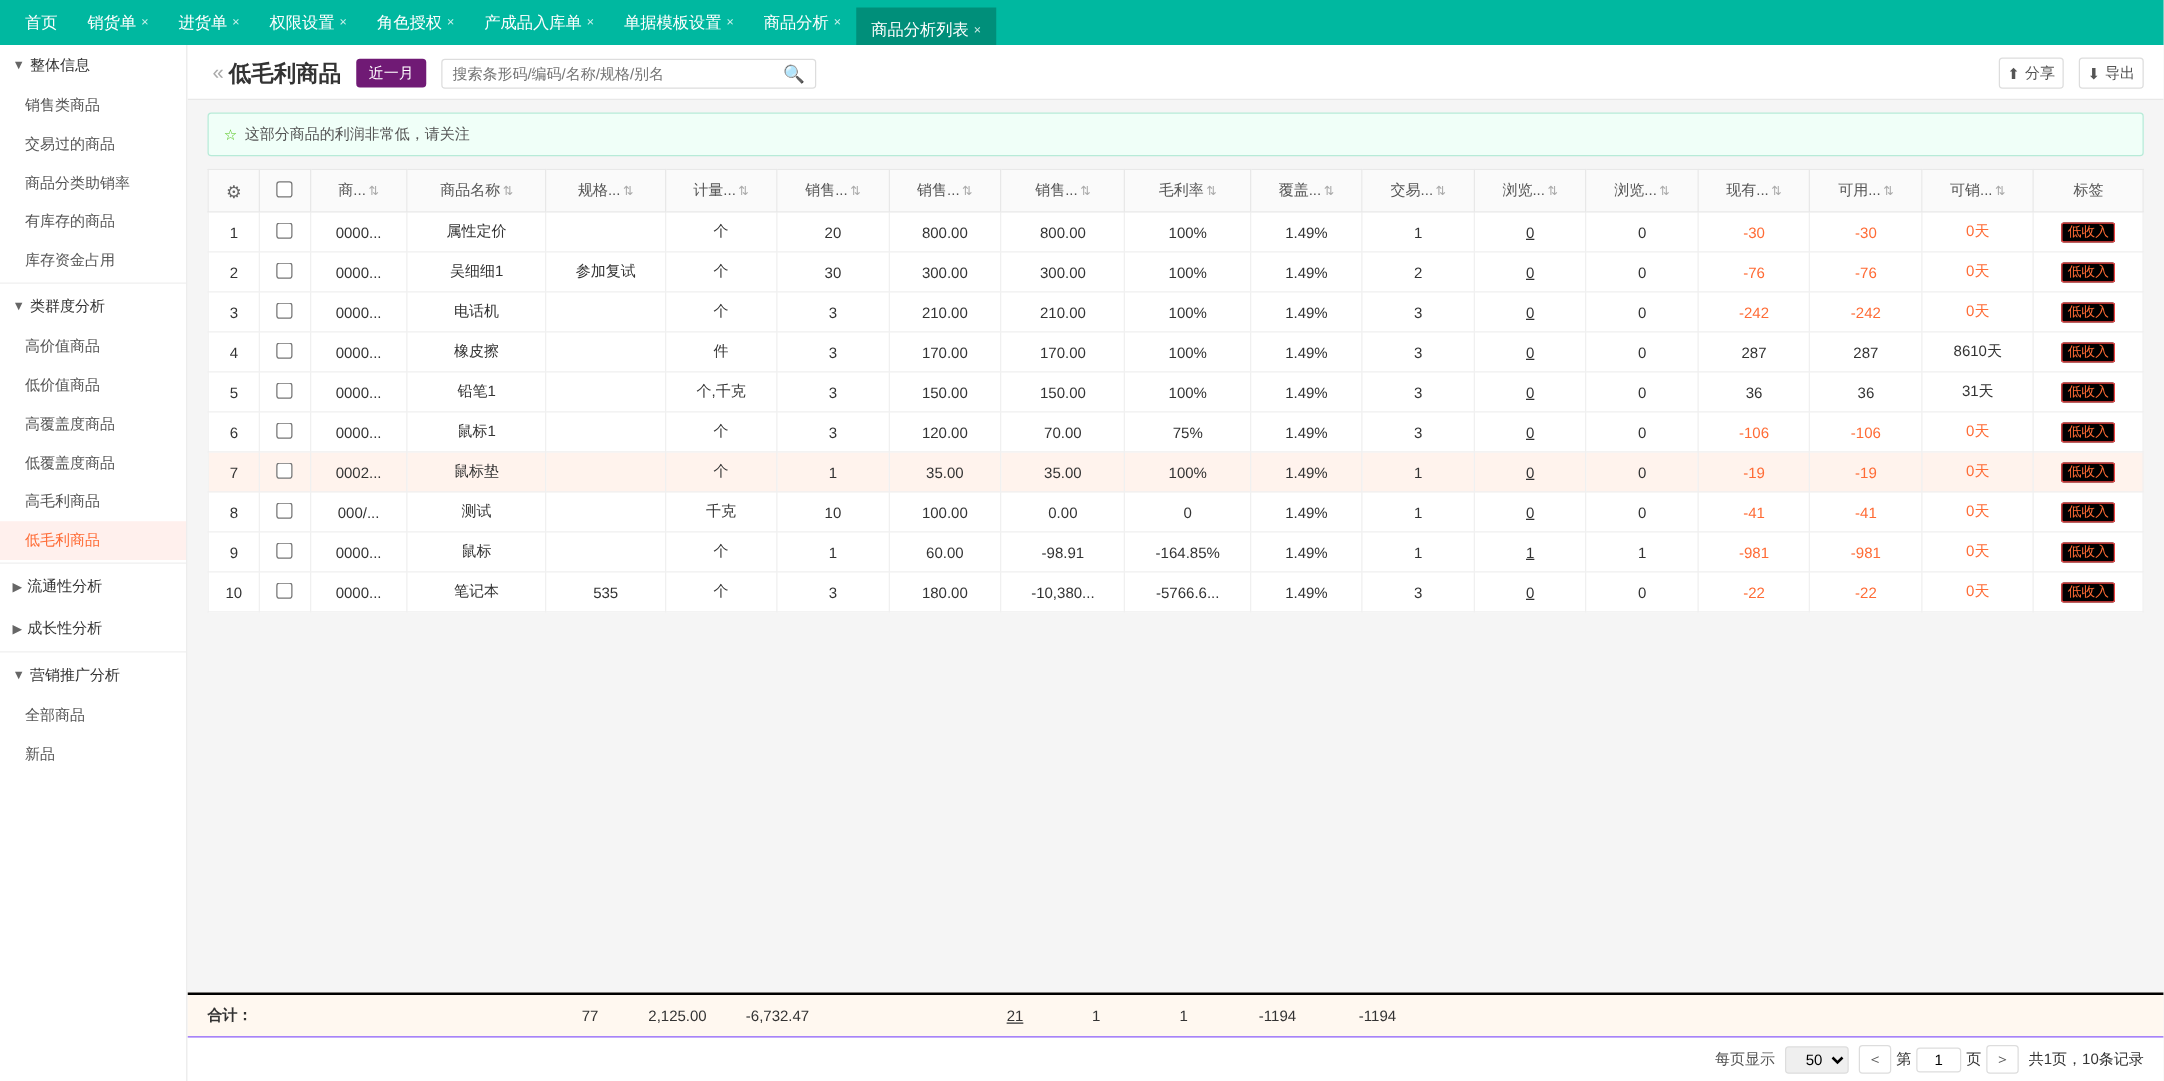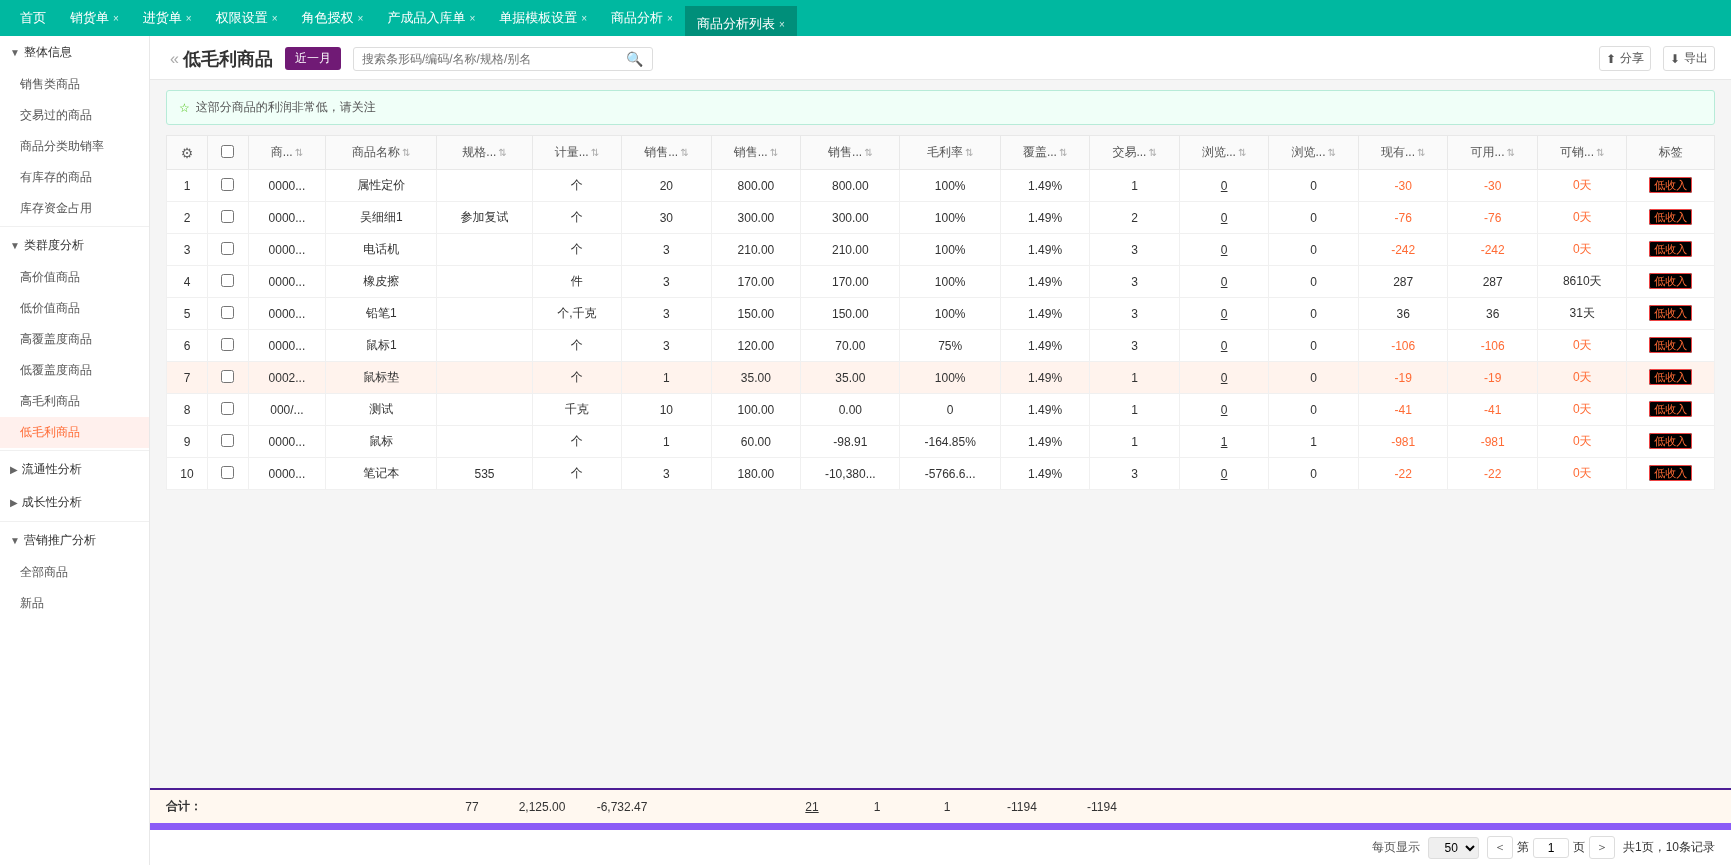--- a/index.html
+++ b/index.html
@@ -188,34 +188,34 @@
       border-radius: 2px;
       padding: 1px 4px;
       font-size: 11px;
     }
     .orange-text { color: #ff6b35; }
     .underline-link { text-decoration: underline; color: #333; cursor: pointer; }
 
     
     .table-footer {
       background: #fff8f0;
-      border-top: 2px solid #4c1d95;
+      border-top: 2px solid #000000;
       padding: 8px 16px;
       display: flex;
       align-items: center;
       font-size: 12px;
       color: #333;
     }
     .footer-label { font-weight: bold; margin-right: 20px; }
     .footer-cell { min-width: 80px; text-align: center; }
 
     
     .pagination-bar {
       background: #fff;
-      border-top: 7px solid #8b5cf6;
+      border-top: 1px solid #8b5cf6;
       padding: 6px 16px;
       display: flex;
       align-items: center;
       justify-content: flex-end;
       gap: 8px;
       font-size: 12px;
     }
     .pagination-bar .per-page-label { color: #555; }
     .pagination-bar select {
       border: 1px solid #ddd;

